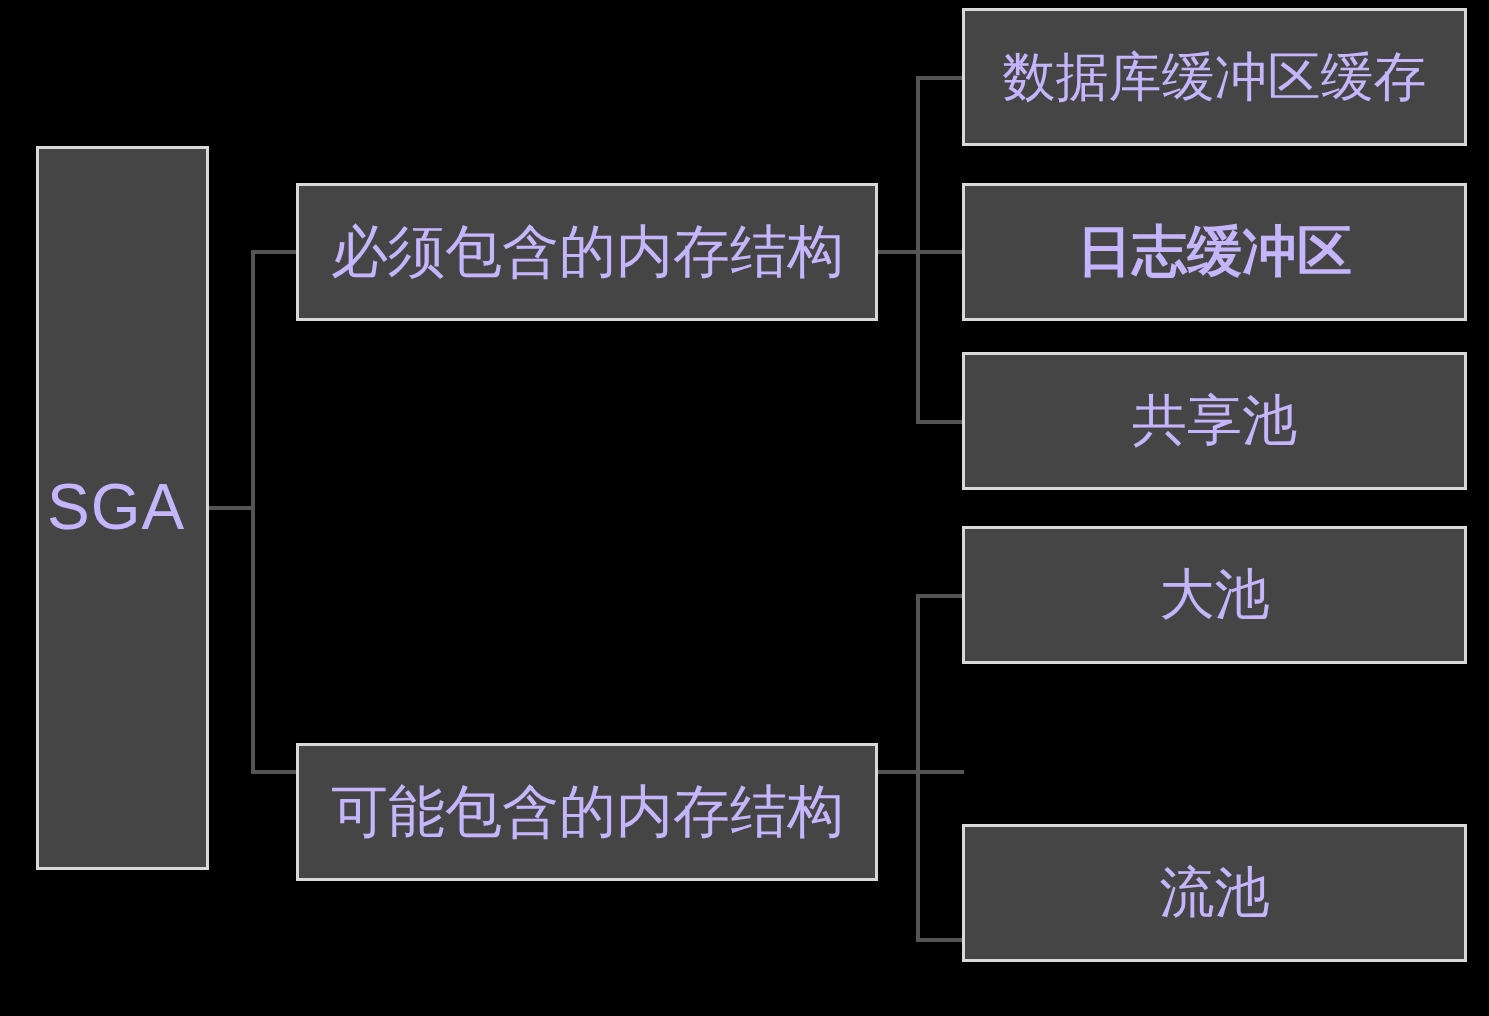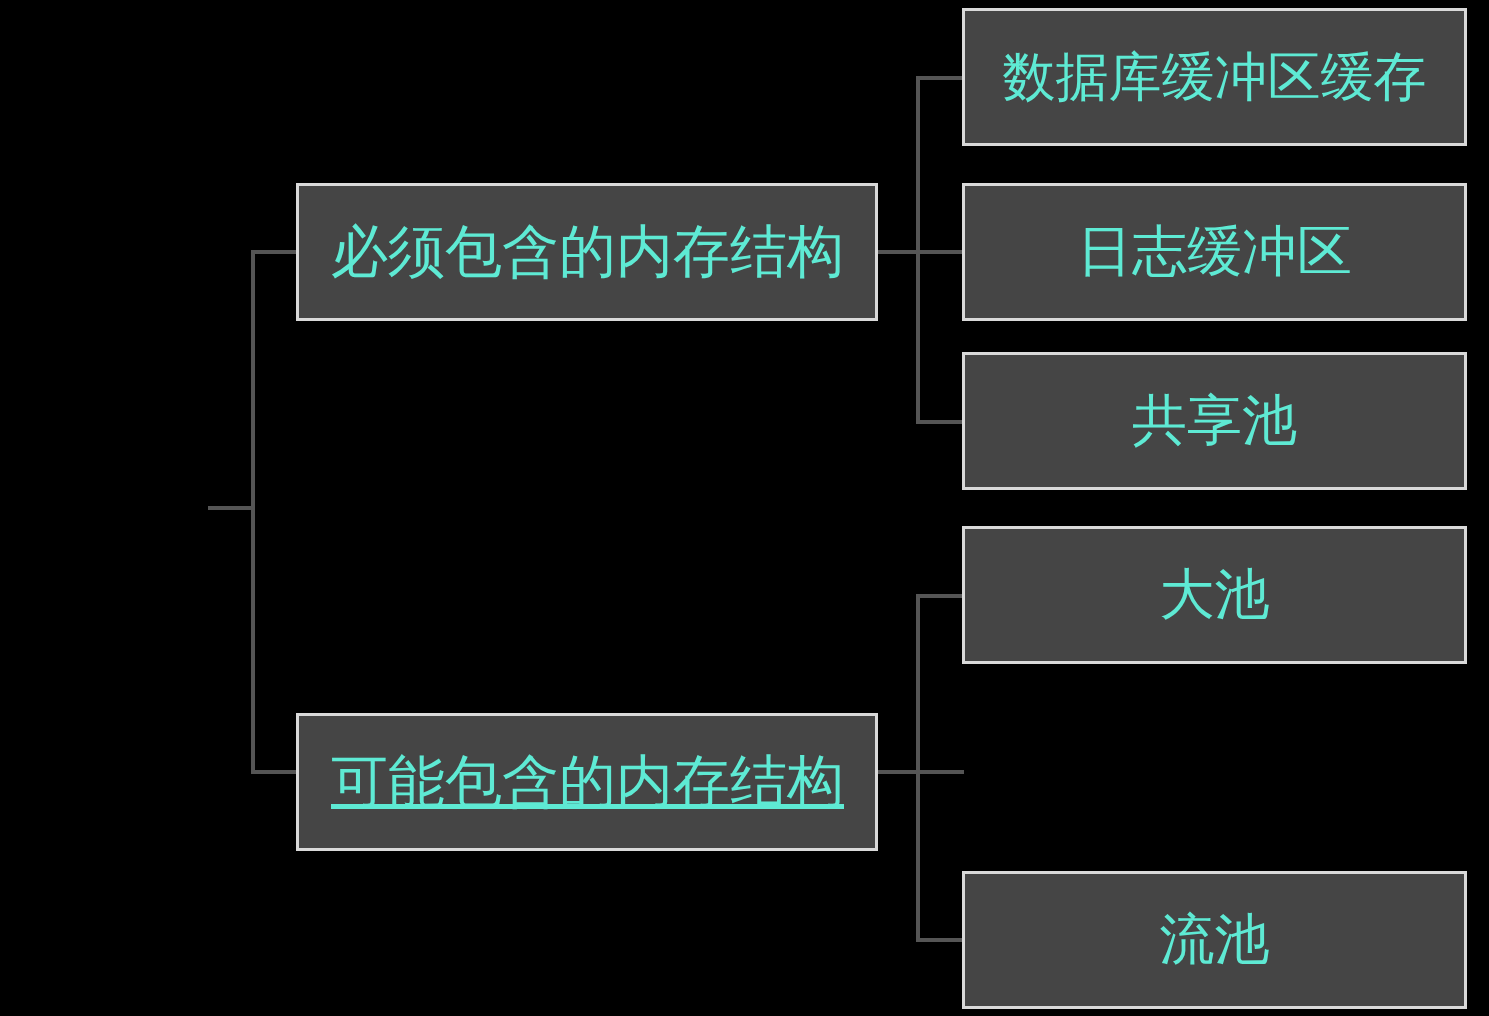--- a/index.html
+++ b/index.html
@@ -15,21 +15,21 @@
     overflow: hidden;
     font-family: "Liberation Sans", "DejaVu Sans", sans-serif;
   }
 
   
   .node {
     position: absolute;
     box-sizing: border-box;
     background: #454545;
     border: 3px solid #d9d9d9;
-    color: #5eead4;
+    color: #c4b5fd;
     display: flex;
     align-items: center;
     justify-content: center;
     text-align: center;
     line-height: 1.05;
     white-space: nowrap;
     user-select: none;
   }
 
   .node-root {
@@ -45,34 +45,34 @@
 
   .node-mid {
     left: 296px;
     width: 582px;
     height: 138px;
     font-size: 57px;
     justify-content: flex-start;
     padding-left: 32px;
   }
   .node-mid-1 { top: 183px; }
-  .node-mid-2 { top: 713px; text-decoration: underline; }
+  .node-mid-2 { top: 743px; }
 
   .node-leaf {
     left: 962px;
     width: 505px;
     height: 138px;
     font-size: 55px;
   }
   .leaf-1 { top: 8px;   font-size: 53px; }
-  .leaf-2 { top: 183px; }
+  .leaf-2 { top: 183px; font-weight: bold; }
   .leaf-3 { top: 352px; }
   .leaf-4 { top: 526px; }
   .leaf-5 { top: 696px; }
-  .leaf-6 { top: 824px; margin-top: 47px; }
+  .leaf-6 { top: 824px; }
 
   
   .conn {
     position: absolute;
     background: #555555;
   }
   .conn-h { height: 4px; }
   .conn-v { width: 4px; }
 
   
@@ -110,20 +110,21 @@
   <div class="conn conn-h c-up-b1"></div>
   <div class="conn conn-h c-up-b2"></div>
   <div class="conn conn-h c-up-b3"></div>
 
   <div class="conn conn-h c-dn-stub"></div>
   <div class="conn conn-v c-dn-trunk"></div>
   <div class="conn conn-h c-dn-b1"></div>
   <div class="conn conn-h c-dn-b2"></div>
   <div class="conn conn-h c-dn-b3"></div>
 
+  <div class="node node-root">SGA</div>
 
   <div class="node node-mid node-mid-1">必须包含的内存结构</div>
 
   <div class="node node-mid node-mid-2">可能包含的内存结构</div>
 
   <div class="node node-leaf leaf-1">数据库缓冲区缓存</div>
 
   <div class="node node-leaf leaf-2">日志缓冲区</div>
 
   <div class="node node-leaf leaf-4">大池</div>

